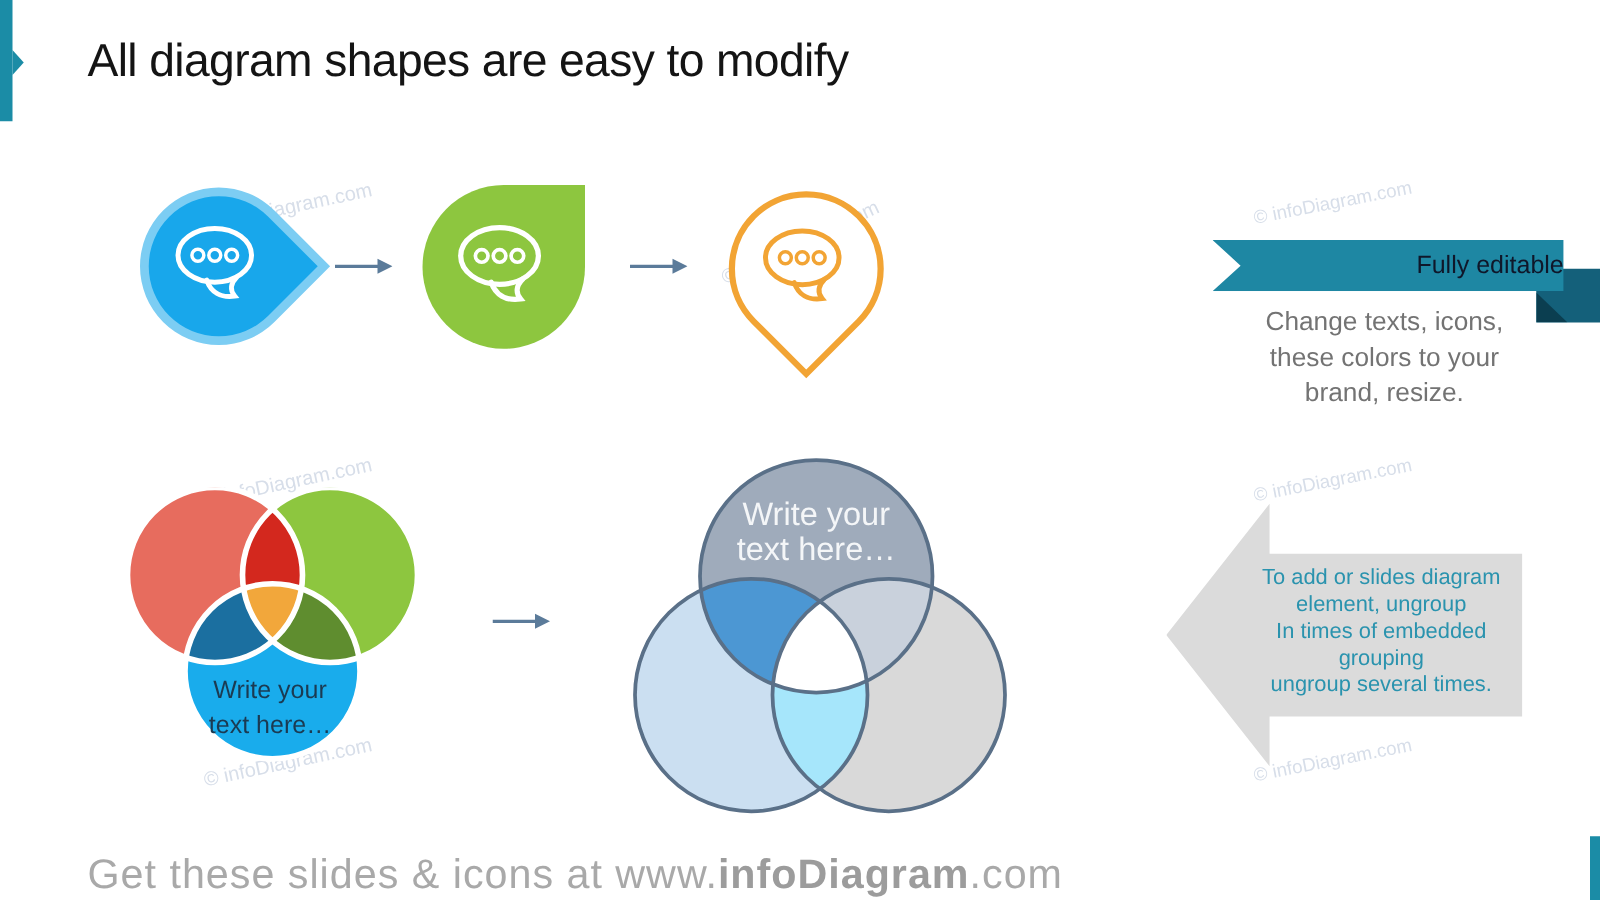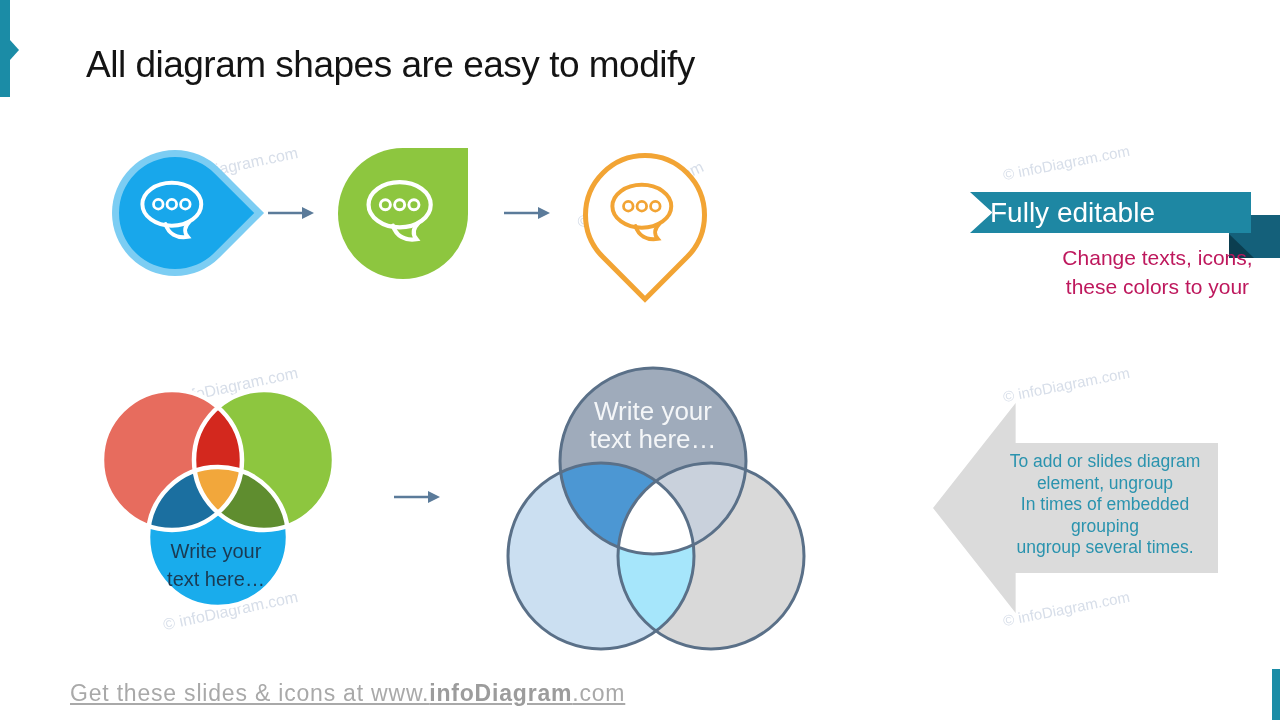--- a/index.html
+++ b/index.html
@@ -42,45 +42,45 @@
   .conn-3{left:394px;top:489px;}
 
   .venn-left{left:96px;top:390px;z-index:2;}
   .venn-right{left:498px;top:366px;z-index:2;}
   .venn-label-dark{font-size:20px;fill:#1B3A52;}
   .venn-label-light{font-size:26px;fill:#F4F6F8;}
 
   
   .ribbon{left:970px;top:192px;width:281px;height:41px;background:#1E87A3;z-index:3;
     clip-path:polygon(0 0,100% 0,100% 100%,0 100%,8% 50%);
-    color:#ffffff;font-size:28px;line-height:41px;text-align:left;padding-left:20px;box-sizing:border-box;}
+    color:#0f172a;font-size:20px;line-height:41px;text-align:right;padding-left:20px;box-sizing:border-box;}
   .ribbon-back{left:1229px;top:215px;width:51px;height:43px;background:#14607A;z-index:2;}
   .ribbon-fold{left:1229px;top:234px;width:25px;height:24px;background:#0B3E50;z-index:2;
     clip-path:polygon(0 0,100% 100%,0 100%);}
-  .ribbon-text{left:1045px;top:244px;width:225px;text-align:center;color:#be185d;
+  .ribbon-text{left:995px;top:244px;width:225px;text-align:center;color:#737373;
     font-size:21px;line-height:28.5px;z-index:3;}
 
   .note-arrow{left:933px;top:403px;width:285px;height:210px;background:#DBDBDB;z-index:2;
     clip-path:polygon(29% 19%,29% 0,0 50%,29% 100%,29% 81%,100% 81%,100% 19%);}
   .note-text{left:985px;top:451px;width:240px;text-align:center;color:#2A93AE;
     font-size:17.5px;line-height:21.5px;z-index:3;}
 
-  .footer{left:70px;top:680px;font-size:23px;color:#A9A9A9;letter-spacing:0.8px;z-index:4;text-decoration:underline;}
+  .footer{left:70px;top:680px;font-size:33px;color:#A9A9A9;letter-spacing:0.8px;z-index:4;}
   .footer b{color:#9C9C9C;}
 
   .corner-bar{left:1272px;top:669px;width:8px;height:51px;background:#1B8CA6;z-index:5;}
 </style>
 </head>
 <body>
 
 <div class="abs accent-bar"></div>
 <div class="abs accent-point"></div>
 <div class="abs corner-bar"></div>
 
-<h1 class="abs title" style="margin:16px;text-align:center;">All diagram shapes are easy to modify</h1>
+<h1 class="abs title" style="margin:0;text-align:center;">All diagram shapes are easy to modify</h1>
 
 <div class="abs wm" style="left:162px;top:158px;">© infoDiagram.com</div>
 <div class="abs wm wm-steep" style="left:572px;top:186px;">© infoDiagram.com</div>
 <div class="abs wm wm-small" style="left:1002px;top:154px;">© infoDiagram.com</div>
 <div class="abs wm wm-small" style="left:1002px;top:376px;">© infoDiagram.com</div>
 <div class="abs wm wm-small" style="left:1002px;top:600px;">© infoDiagram.com</div>
 <div class="abs wm" style="left:162px;top:378px;">© infoDiagram.com</div>
 <div class="abs wm" style="left:162px;top:602px;">© infoDiagram.com</div>
 
 <div class="abs shape drop-outer">
@@ -200,20 +200,21 @@
   <text x="155" y="54" text-anchor="middle" class="venn-label-light">Write your</text>
   <text x="155" y="82" text-anchor="middle" class="venn-label-light">text here…</text>
 </svg>
 
 <div class="abs ribbon-back"></div>
 <div class="abs ribbon-fold"></div>
 <div class="abs ribbon">Fully editable</div>
 <div class="abs ribbon-text">
   <div>Change texts, icons,</div>
   <div>these colors to your</div>
+  <div>brand, resize.</div>
 </div>
 
 <div class="abs note-arrow"></div>
 <div class="abs note-text">
   <div>To add or slides diagram</div>
   <div>element, ungroup</div>
   <div>In times of embedded grouping</div>
   <div>ungroup several times.</div>
 </div>
 

